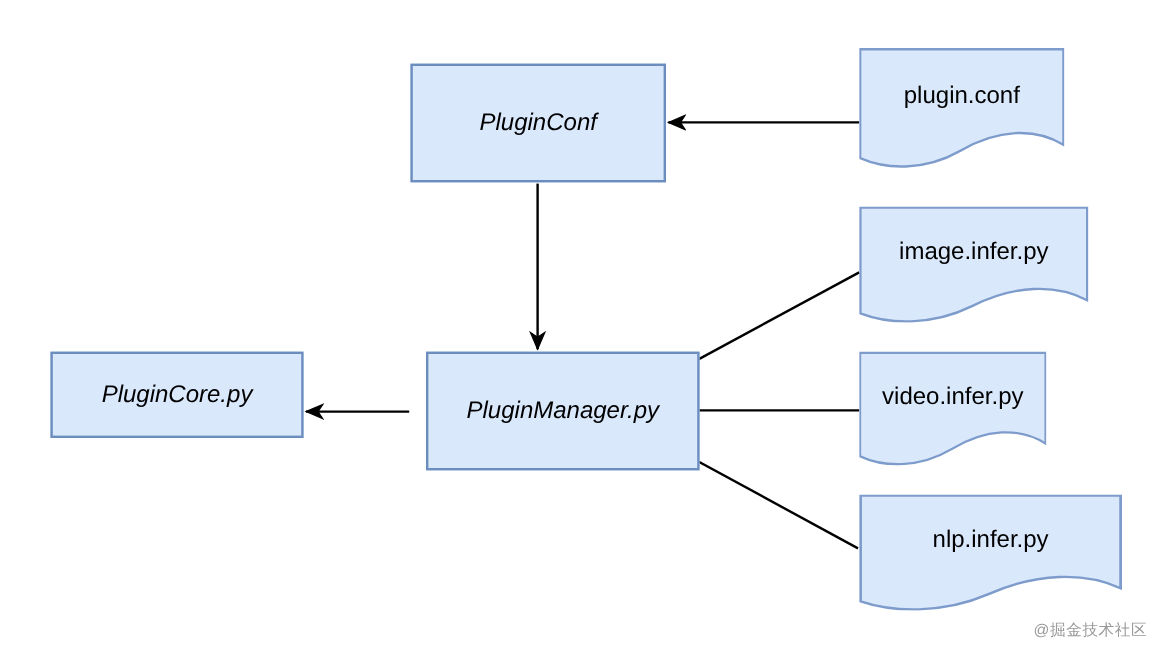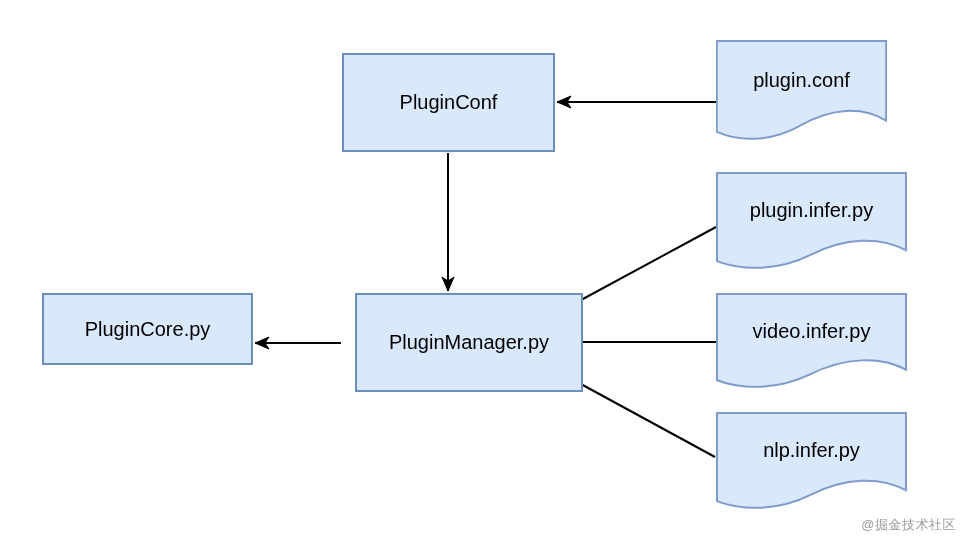--- a/index.html
+++ b/index.html
@@ -33,20 +33,21 @@
     display: flex;
     align-items: center;
     justify-content: center;
     font-size: 20px;
     color: var(--text, #000000);
     white-space: nowrap;
   }
   .node.rect {
     background: var(--node-fill, #dae8fc);
     border: 2px solid var(--node-border, #6c8ebf);
+    font-style: italic;
   }
   .node.doc {
     background: transparent;
   }
   .node.doc .doc-shape {
     position: absolute;
     inset: 0;
     width: 100%;
     height: 100%;
     display: block;
@@ -110,31 +111,31 @@
     <svg class="doc-shape" viewBox="0 0 191 98" preserveAspectRatio="none" xmlns="http://www.w3.org/2000/svg">
       <path d="M1,1 L190,1 L190,79 C164,65 129,66 94,84 C60,101 24,99 1,90 Z"></path>
     </svg>
     <span class="label">plugin.conf</span>
   </div>
 
   <div class="node doc" style="left:716px; top:172px; width:191px; height:97px;">
     <svg class="doc-shape" viewBox="0 0 191 98" preserveAspectRatio="none" xmlns="http://www.w3.org/2000/svg">
       <path d="M1,1 L190,1 L190,79 C164,65 129,66 94,84 C60,101 24,99 1,90 Z"></path>
     </svg>
-    <span class="label">plugin.infer.py</span>
+    <span class="label">image.infer.py</span>
   </div>
 
-  <div class="node doc" style="left:716px; top:293px; width:191px; height:95px;">
+  <div class="node doc" style="left:716px; top:293px; width:156px; height:95px;">
     <svg class="doc-shape" viewBox="0 0 191 98" preserveAspectRatio="none" xmlns="http://www.w3.org/2000/svg">
       <path d="M1,1 L190,1 L190,79 C164,65 129,66 94,84 C60,101 24,99 1,90 Z"></path>
     </svg>
     <span class="label">video.infer.py</span>
   </div>
 
-  <div class="node doc" style="left:716px; top:412px; width:191px; height:97px;">
+  <div class="node doc" style="left:716px; top:412px; width:219px; height:97px;">
     <svg class="doc-shape" viewBox="0 0 191 98" preserveAspectRatio="none" xmlns="http://www.w3.org/2000/svg">
       <path d="M1,1 L190,1 L190,79 C164,65 129,66 94,84 C60,101 24,99 1,90 Z"></path>
     </svg>
     <span class="label">nlp.infer.py</span>
   </div>
 
   <div class="watermark">@掘金技术社区</div>
 
 </div>
 

